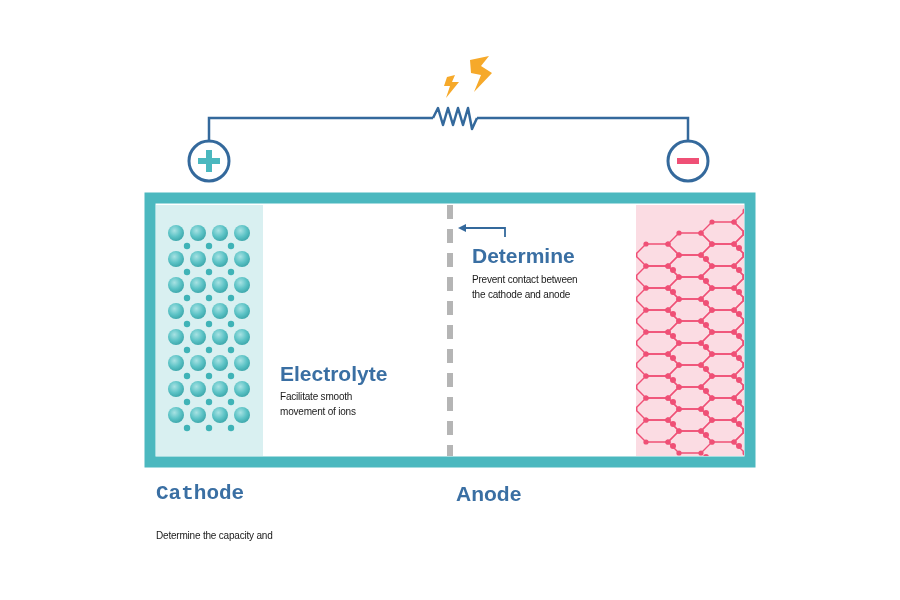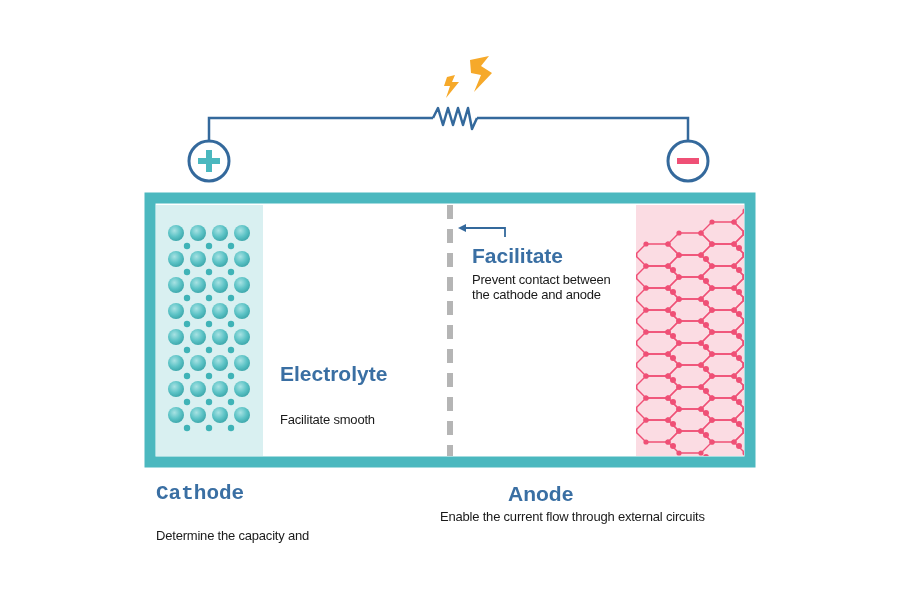--- a/index.html
+++ b/index.html
@@ -1,20 +1,20 @@
 <!DOCTYPE html>
 <html><head>
 <meta charset="utf-8">
 <style>
   html, body { margin: 0; padding: 0; background: #ffffff; }
   body { width: 900px; height: 600px; position: relative; overflow: hidden;
          font-family: "Liberation Sans", sans-serif; }
   #diagram { position: absolute; left: 0; top: 0; }
   .title { position: absolute; font-weight: bold; color: #3a6fa3; font-size: 21px; line-height: 24px; }
-  .desc { position: absolute; color: #1a1a1a; font-size: 13px; line-height: 15px; letter-spacing: -0.2px; }
+  .desc { position: absolute; color: #1a1a1a; font-size: 10px; line-height: 15px; letter-spacing: -0.2px; }
   .right { text-align: left; }
 </style>
 </head>
 <body>
 
 <svg id="diagram" width="900" height="600" viewBox="0 0 900 600">
     <defs>
       <radialGradient id="ballGrad" cx="40%" cy="35%" r="65%">
         <stop offset="0%" stop-color="#a8e2e3"></stop>
         <stop offset="60%" stop-color="#5cc3c6"></stop>
@@ -435,32 +435,32 @@
     </g>
 
   <line x1="450" y1="205" x2="450" y2="456" stroke="#b5b5b5" stroke-width="6" stroke-dasharray="14,10"></line>
 
   <g>
     <polyline points="505,237 505,228 464,228" fill="none" stroke="#34699c" stroke-width="1.8"></polyline>
     <polygon points="458,228 466,224 466,232" fill="#34699c"></polygon>
   </g>
 </svg>
 
-<div class="title" style="left:472px; top:244px;">Facilitate</div>
+<div class="title" style="left:472px; top:244px;">Determine</div>
 <div class="desc" style="left:472px; top:272px;">
   <div>Prevent contact between</div>
   <div>the cathode and anode</div>
 </div>
 
 <div class="title right" style="left:280px; width:148px; top:362px;">Electrolyte</div>
-<div class="desc right" style="left:280px; width:148px; top:412px;">
+<div class="desc right" style="left:280px; width:148px; top:389px;">
   <div>Facilitate smooth</div>
+  <div>movement of ions</div>
 </div>
 
 <div class="title" style="left:156px; top:482px;font-family:Liberation Mono, monospace;">Cathode</div>
 <div class="desc" style="left:156px; top:528px;">
   <div>Determine the capacity and</div>
 </div>
 
-<div class="title right" style="left:508px; width:266px; top:482px;">Anode</div>
+<div class="title right" style="left:456px; width:266px; top:482px;">Anode</div>
 <div class="desc right" style="left:440px; width:306px; top:509px;">
-  <div>Enable the current flow through external circuits</div>
 </div>
 
 </body></html>

